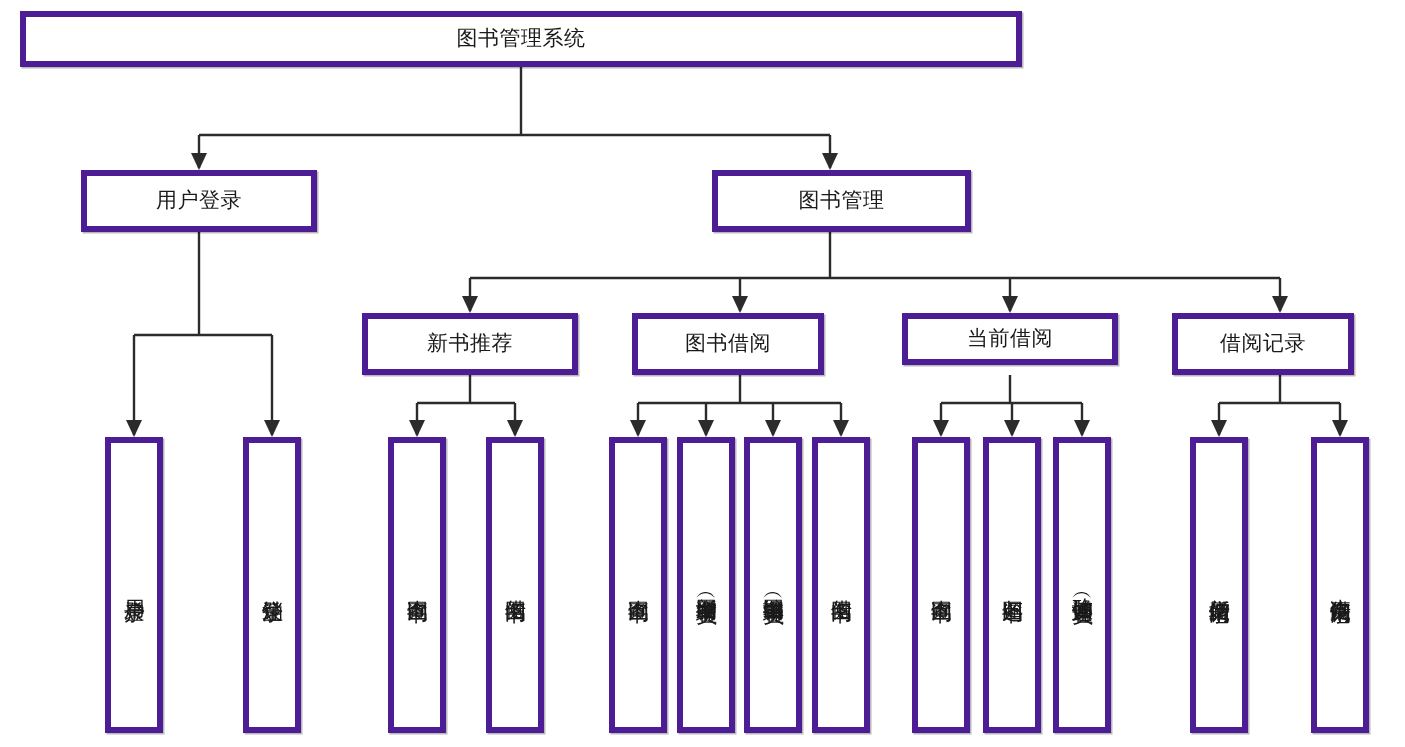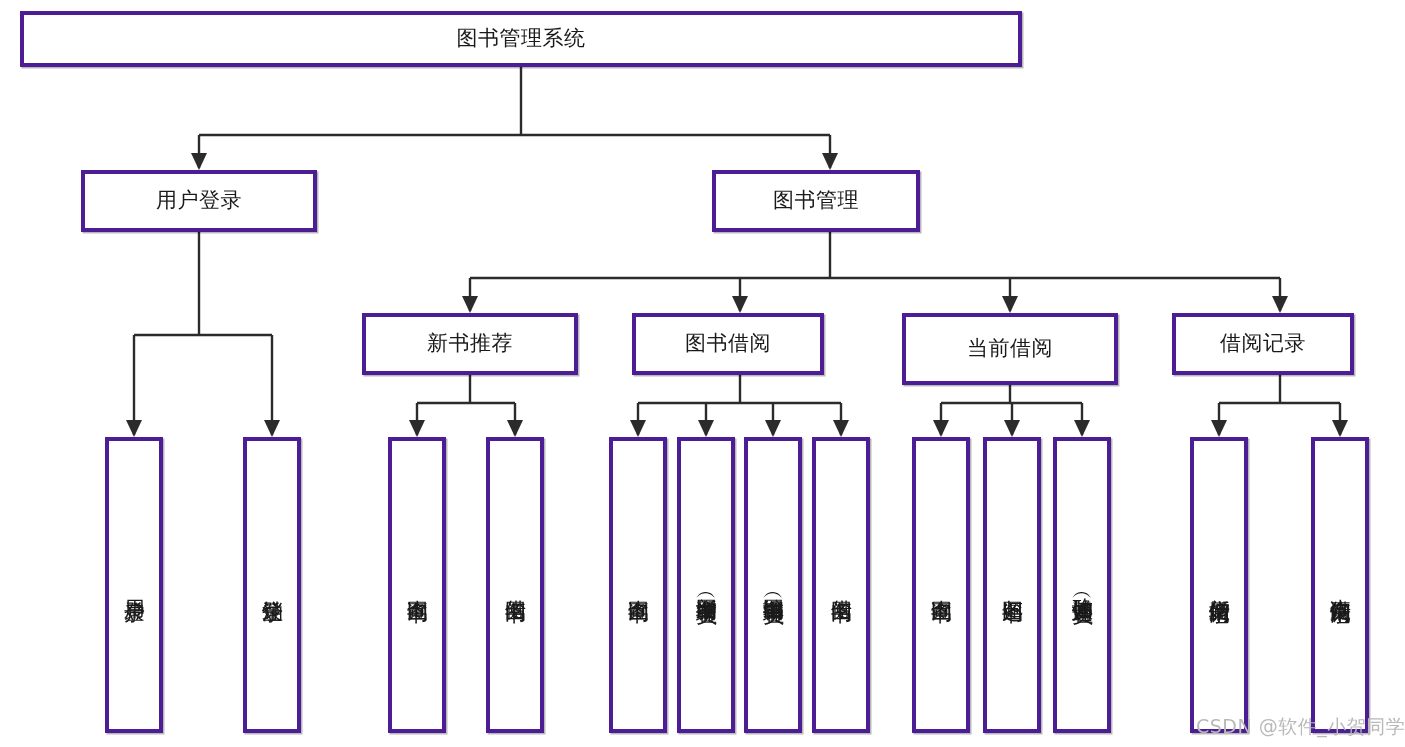--- a/index.html
+++ b/index.html
@@ -15,21 +15,21 @@
     position: relative;
   }
   #diagram-root {
     position: relative;
     width: 1405px;
     height: 747px;
   }
   .node-box {
     position: absolute;
     box-sizing: border-box;
-    border: 4px solid #4c1d95;
+    border: 6px solid #4c1d95;
     background: #ffffff;
     box-shadow: 1.5px 1.5px 0 rgba(0,0,0,0.28);
   }
   .node-label-h {
     position: absolute;
     inset: 0;
     display: flex;
     align-items: center;
     justify-content: center;
     font-size: 21px;
@@ -135,30 +135,30 @@
       <line x1="1340" y1="403" x2="1340" y2="435"></line>
       <polygon points="1332,420 1348,420 1340,437" class="arrow-head"></polygon>
     </svg>
   <div id="node-layer">
       <div class="node-box" style="left: 20px; top: 11px; width: 1002px; height: 56px;">
         <div class="node-label-h">图书管理系统</div>
       </div>
       <div class="node-box" style="left: 81px; top: 170px; width: 236px; height: 62px;">
         <div class="node-label-h">用户登录</div>
       </div>
-      <div class="node-box" style="left: 712px; top: 170px; width: 208px; height: 62px;">
+      <div class="node-box" style="left: 712px; top: 170px; width: 259px; height: 62px;">
         <div class="node-label-h">图书管理</div>
       </div>
       <div class="node-box" style="left: 362px; top: 313px; width: 216px; height: 62px; padding-left: 36px;">
         <div class="node-label-h">新书推荐</div>
       </div>
       <div class="node-box" style="left: 632px; top: 313px; width: 192px; height: 62px;">
         <div class="node-label-h">图书借阅</div>
       </div>
-      <div class="node-box" style="left: 902px; top: 313px; width: 216px; height: 72px;">
+      <div class="node-box" style="left: 902px; top: 313px; width: 216px; height: 52px;">
         <div class="node-label-h">当前借阅</div>
       </div>
       <div class="node-box" style="left: 1172px; top: 313px; width: 182px; height: 62px;">
         <div class="node-label-h">借阅记录</div>
       </div>
       <div class="node-box" style="left: 105px; top: 437px; width: 58px; height: 296px;">
         <div class="node-label-v">用户登录</div>
       </div>
       <div class="node-box" style="left: 243px; top: 437px; width: 58px; height: 296px;">
         <div class="node-label-v">注销登录</div>
@@ -190,14 +190,13 @@
       <div class="node-box" style="left: 1053px; top: 437px; width: 58px; height: 296px;">
         <div class="node-label-v">确认归还（管理员）</div>
       </div>
       <div class="node-box" style="left: 1190px; top: 437px; width: 58px; height: 296px;">
         <div class="node-label-v">新增借阅记录</div>
       </div>
       <div class="node-box" style="left: 1311px; top: 437px; width: 58px; height: 296px;">
         <div class="node-label-v">查询借阅记录</div>
       </div>
     </div>
-  <div class="watermark" style="left: 1196px; top: 714px; color: rgb(185, 185, 185);">CSDN @软件_小贺同学</div>
 </div>
 
 </body></html>

